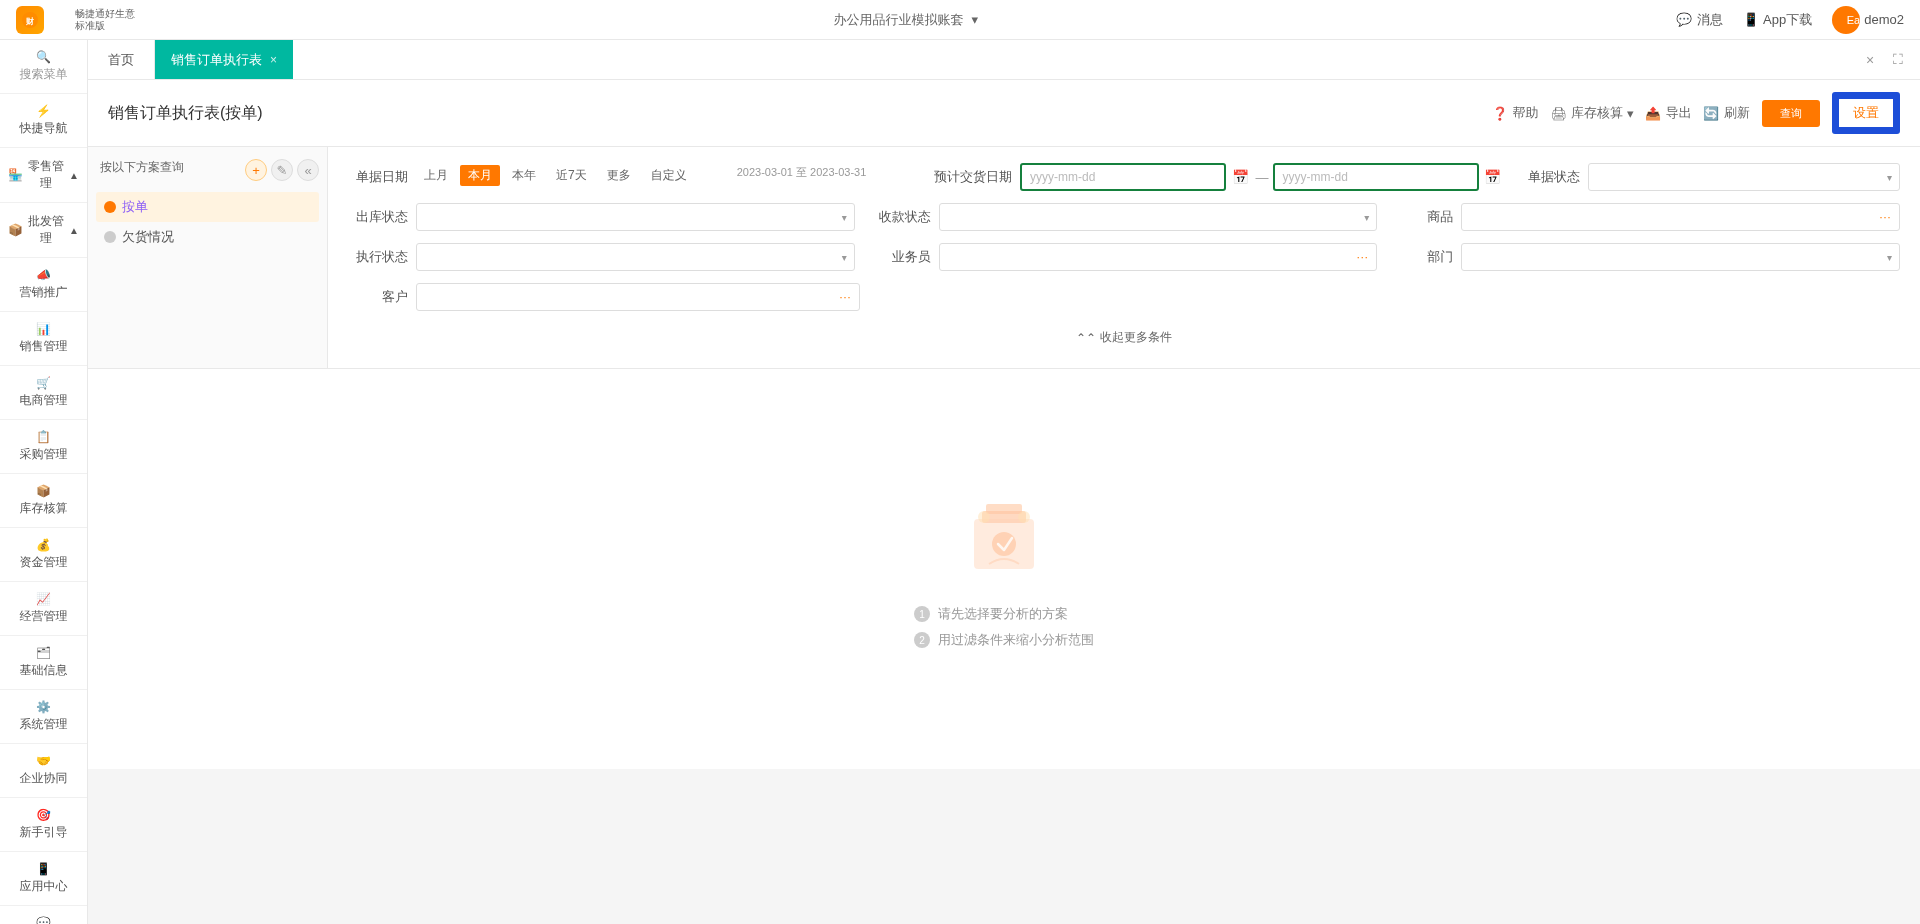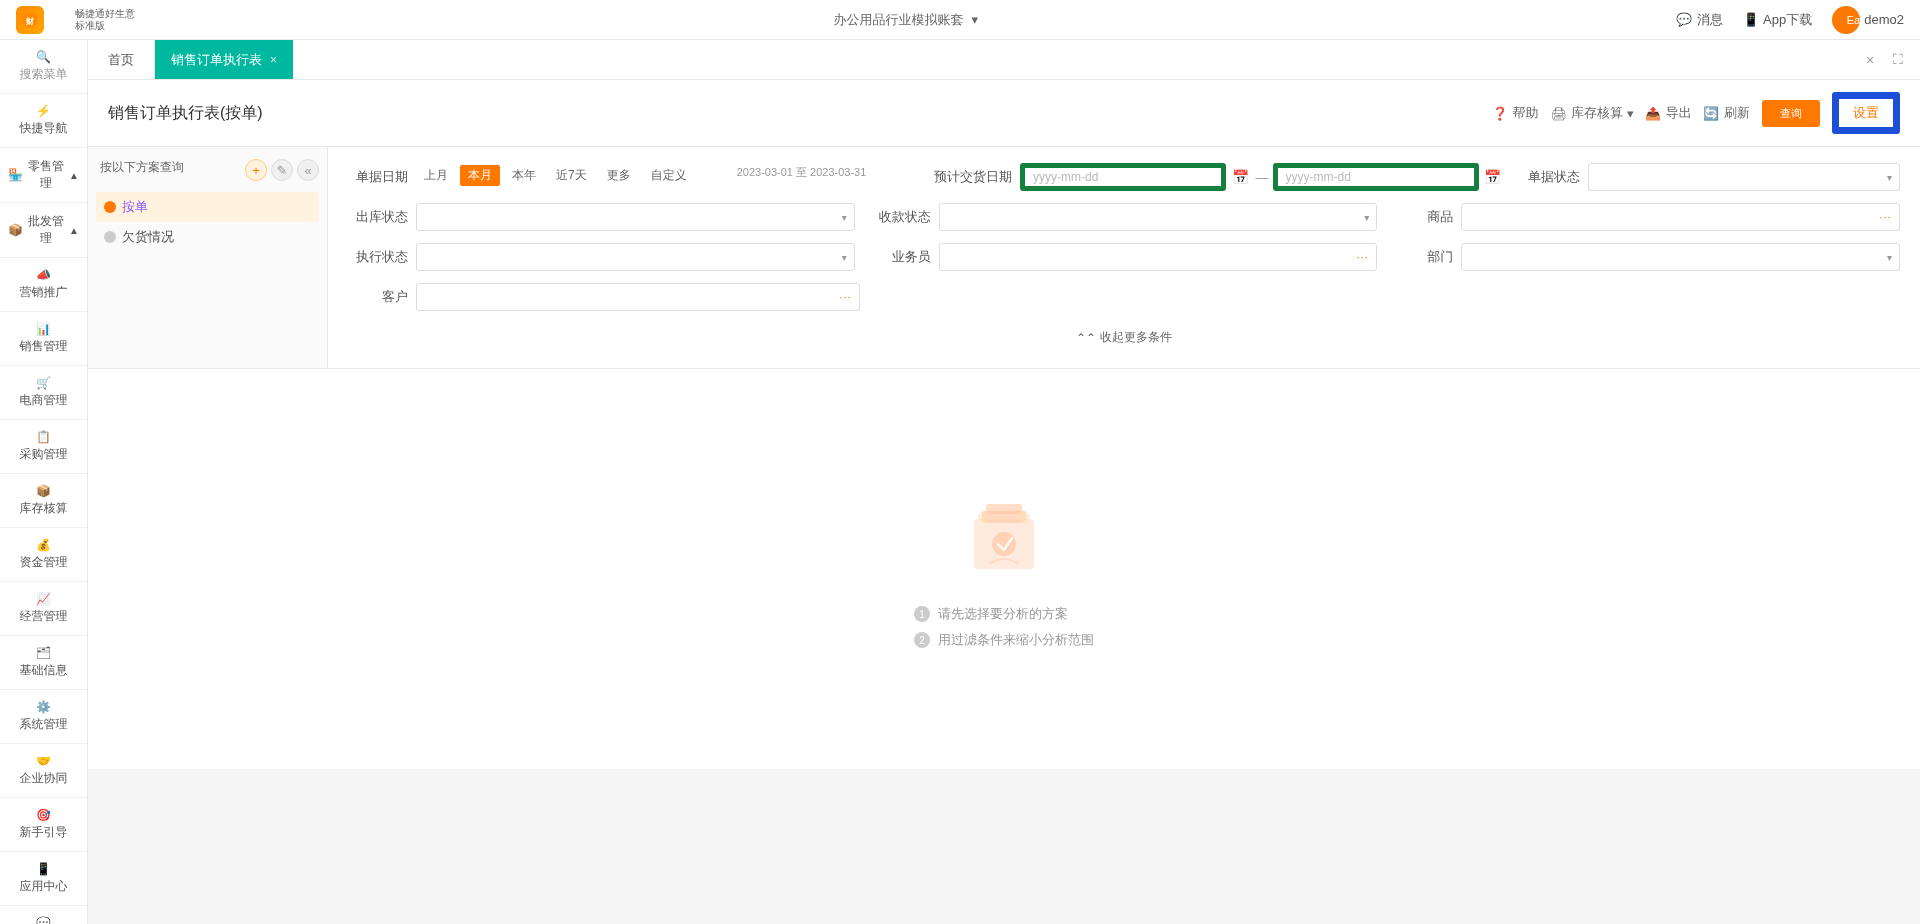--- a/index.html
+++ b/index.html
@@ -324,21 +324,21 @@
     }
     .date-range {
       display: flex;
       align-items: center;
       gap: 4px;
       flex: 1;
     }
     .date-input {
       flex: 1;
       height: 28px;
-      border: 5px solid #15803d;
+      border: 2px solid #15803d;
       border-radius: 3px;
       padding: 0 8px;
       font-size: 12px;
       color: #bbb;
       background: #fff;
       display: flex;
       align-items: center;
       cursor: pointer;
     }
     .date-icon {

